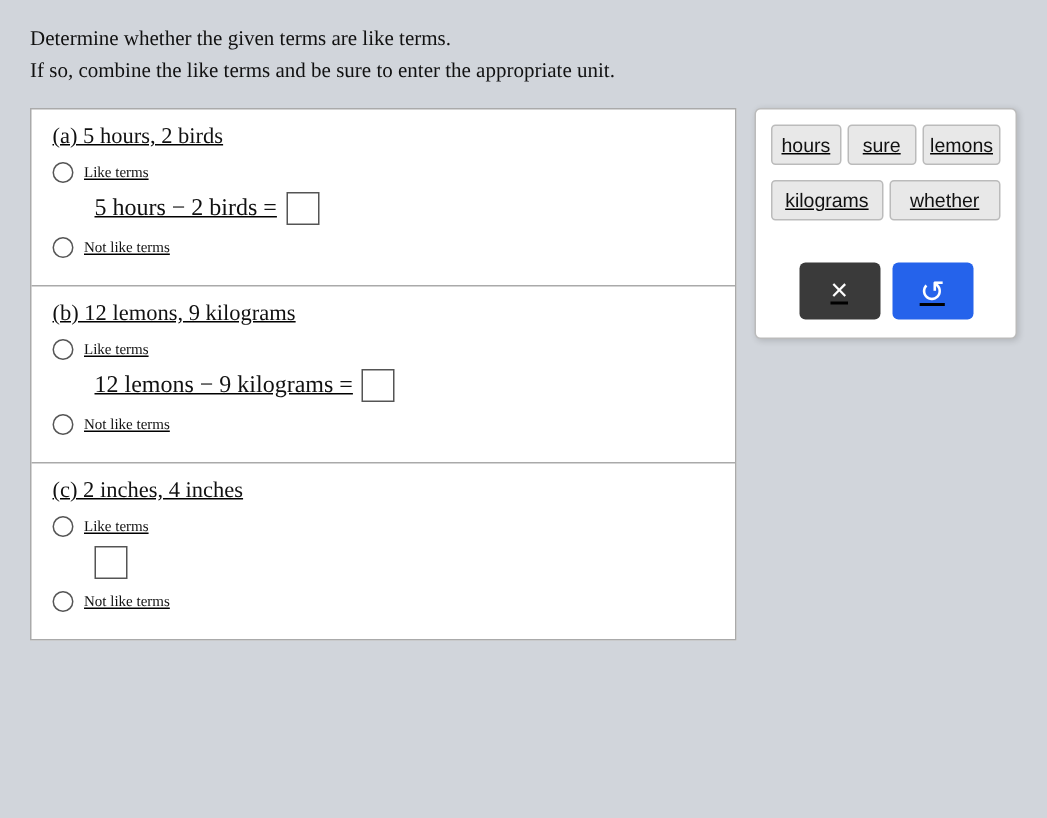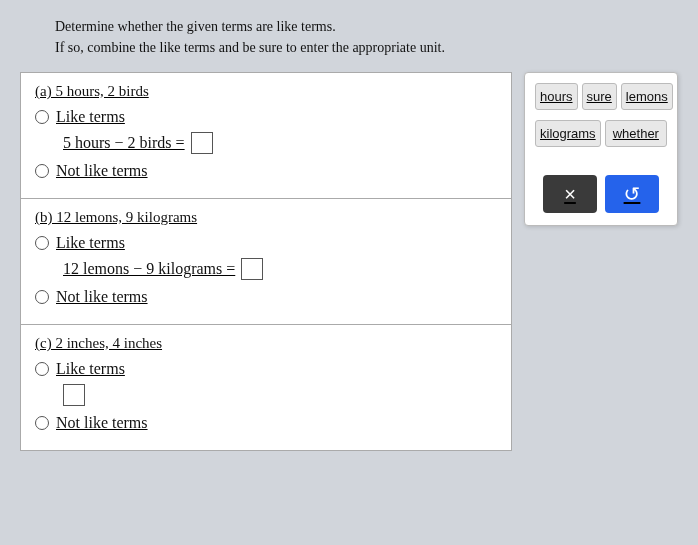--- a/index.html
+++ b/index.html
@@ -11,21 +11,20 @@
       display: flex;
       flex-direction: column;
       padding: 16px 20px;
       font-size: 15px;
     }
     .instructions {
       margin-bottom: 14px;
       line-height: 1.5;
       font-size: 14px;
       color: #111;
-      margin-left: 35px;
     }
     .main-area {
       display: flex;
       gap: 12px;
       align-items: flex-start;
       text-decoration: underline;
     }
     .questions-panel {
       background: #fff;
       border: 1px solid #aaa;
@@ -43,21 +42,21 @@
       font-size: 15px;
       font-weight: normal;
       margin-bottom: 8px;
       color: #111;
     }
     .radio-row {
       display: flex;
       align-items: center;
       gap: 7px;
       margin-bottom: 6px;
-      font-size: 16px;
+      font-size: 10px;
       color: #111;
     }
     .radio-circle {
       width: 14px;
       height: 14px;
       border-radius: 50%;
       border: 1.5px solid #555;
       display: inline-block;
       flex-shrink: 0;
     }
@@ -74,21 +73,21 @@
       width: 22px;
       height: 22px;
       border: 1.5px solid #555;
       vertical-align: middle;
     }
     
     .units-panel {
       background: #fff;
       border: 1px solid #bbb;
       border-radius: 4px;
-      width: 154px;
+      width: 175px;
       flex-shrink: 0;
       padding: 10px 10px 12px 10px;
       box-shadow: 1px 1px 4px rgba(0,0,0,0.15);
     }
     .units-grid {
       display: grid;
       grid-template-columns: 1fr 1fr 1fr;
       gap: 6px 4px;
       margin-bottom: 10px;
     }

